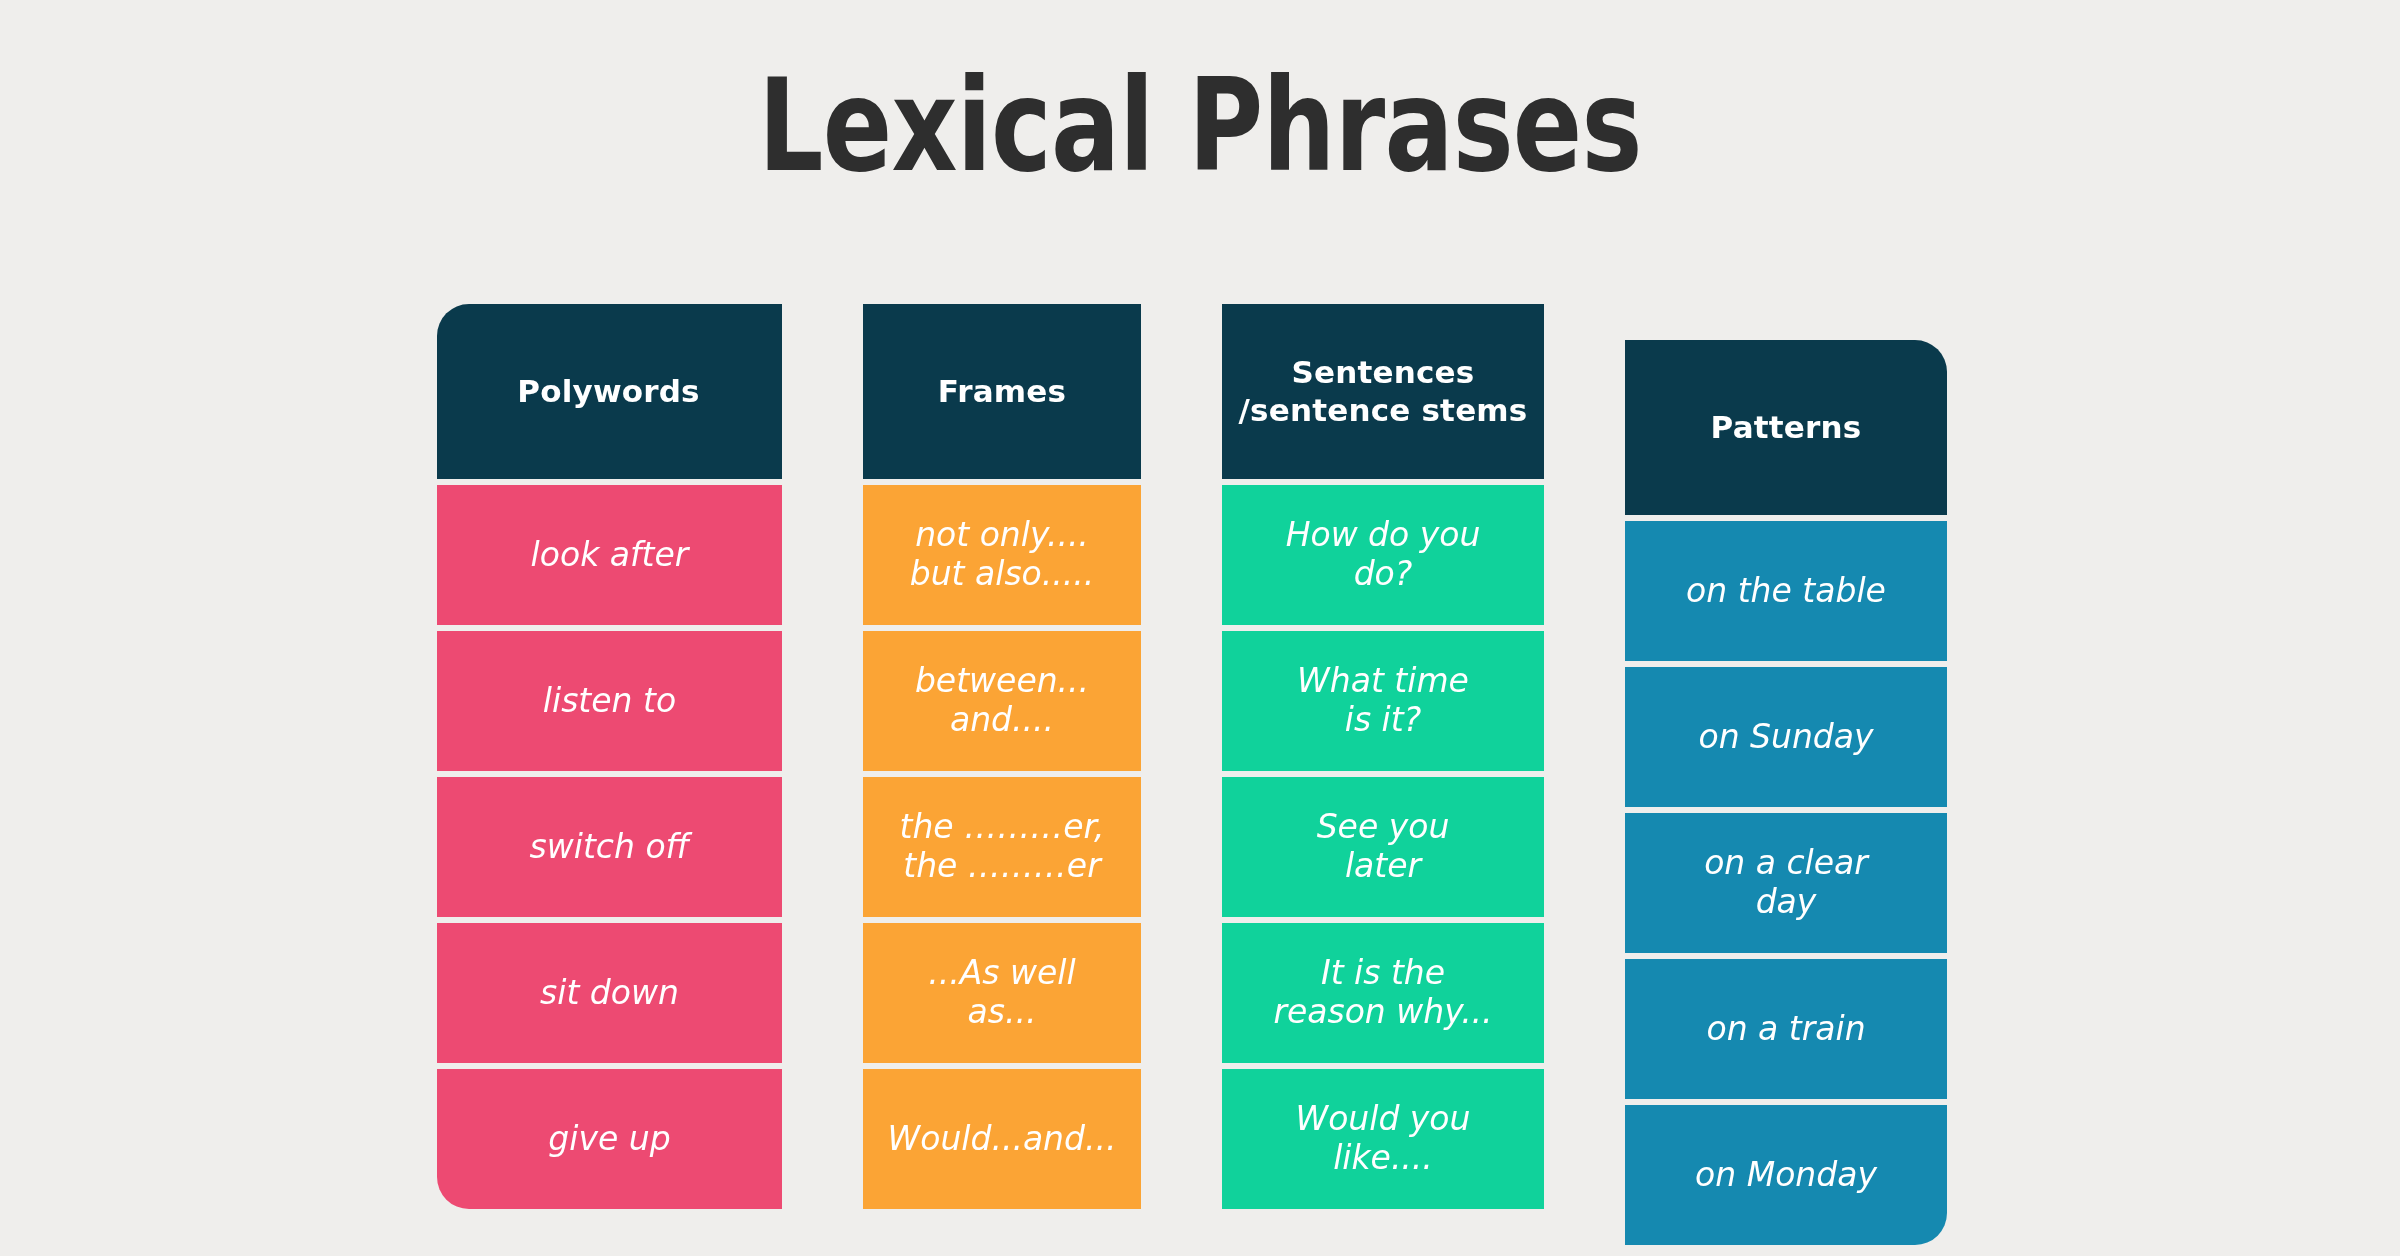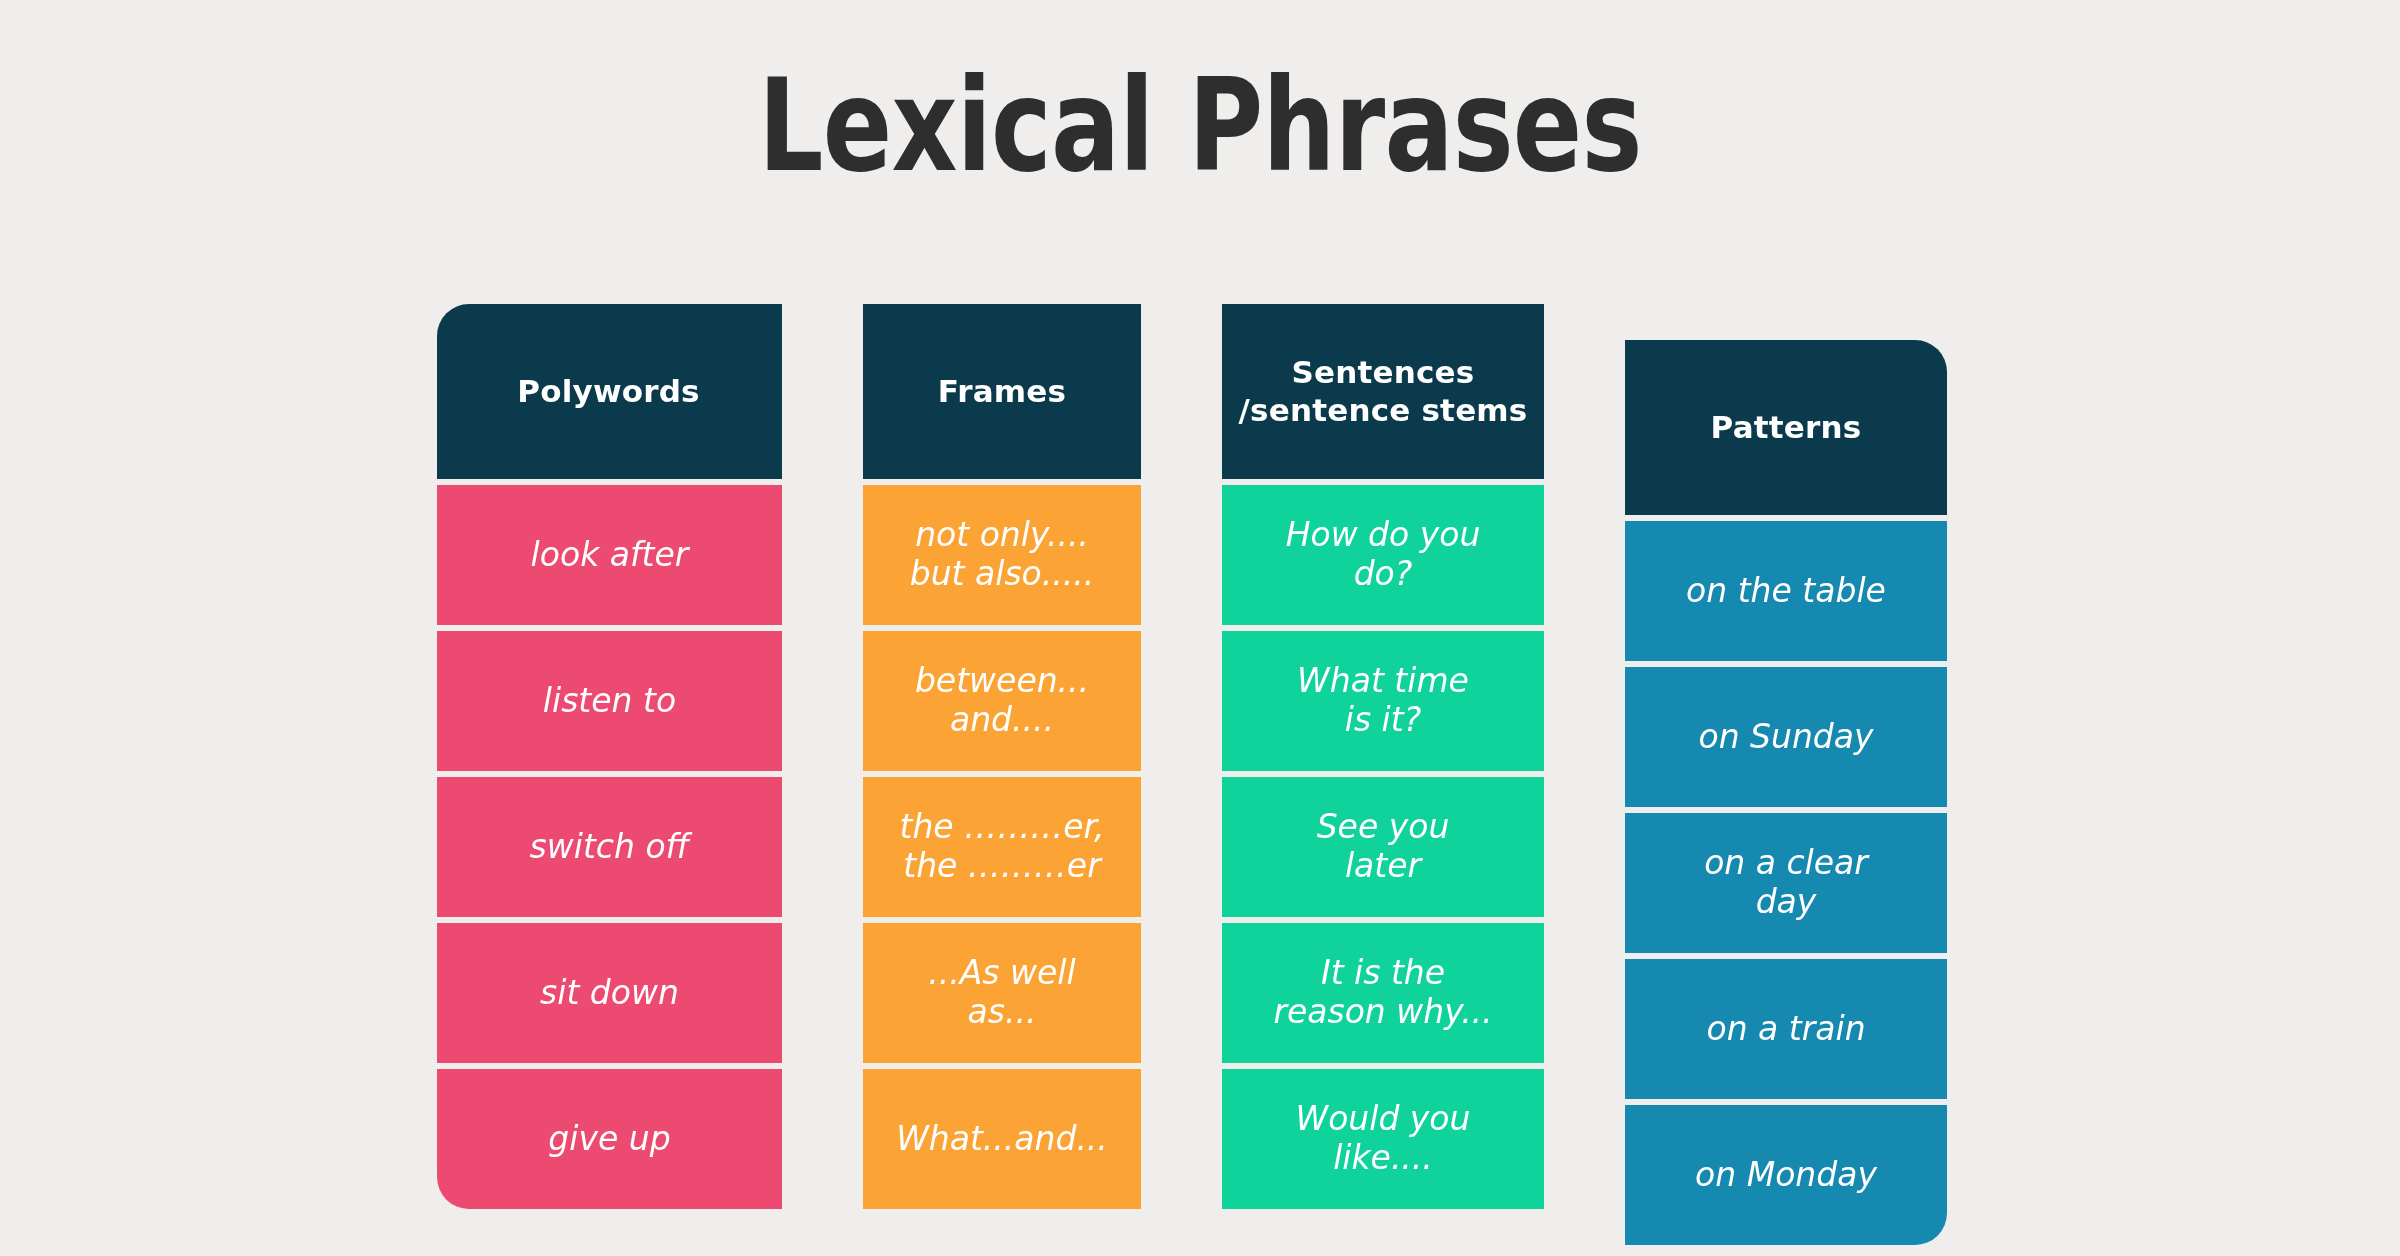--- a/index.html
+++ b/index.html
@@ -179,21 +179,21 @@
         </div>
       </div>
       <div class="cell">
         <div>
           <span class="cell-line">...As well</span>
           <span class="cell-line">as...</span>
         </div>
       </div>
       <div class="cell">
         <div>
-            <span class="cell-line">What...and...</span>
+            <span class="cell-line">Would...and...</span>
           </div>
       </div>
     </div>
 
     <div class="column col-sentences">
       <div class="col-header">
         <div>
           <span class="hdr-line">Sentences</span>
           <span class="hdr-line">/sentence stems</span>
         </div>

